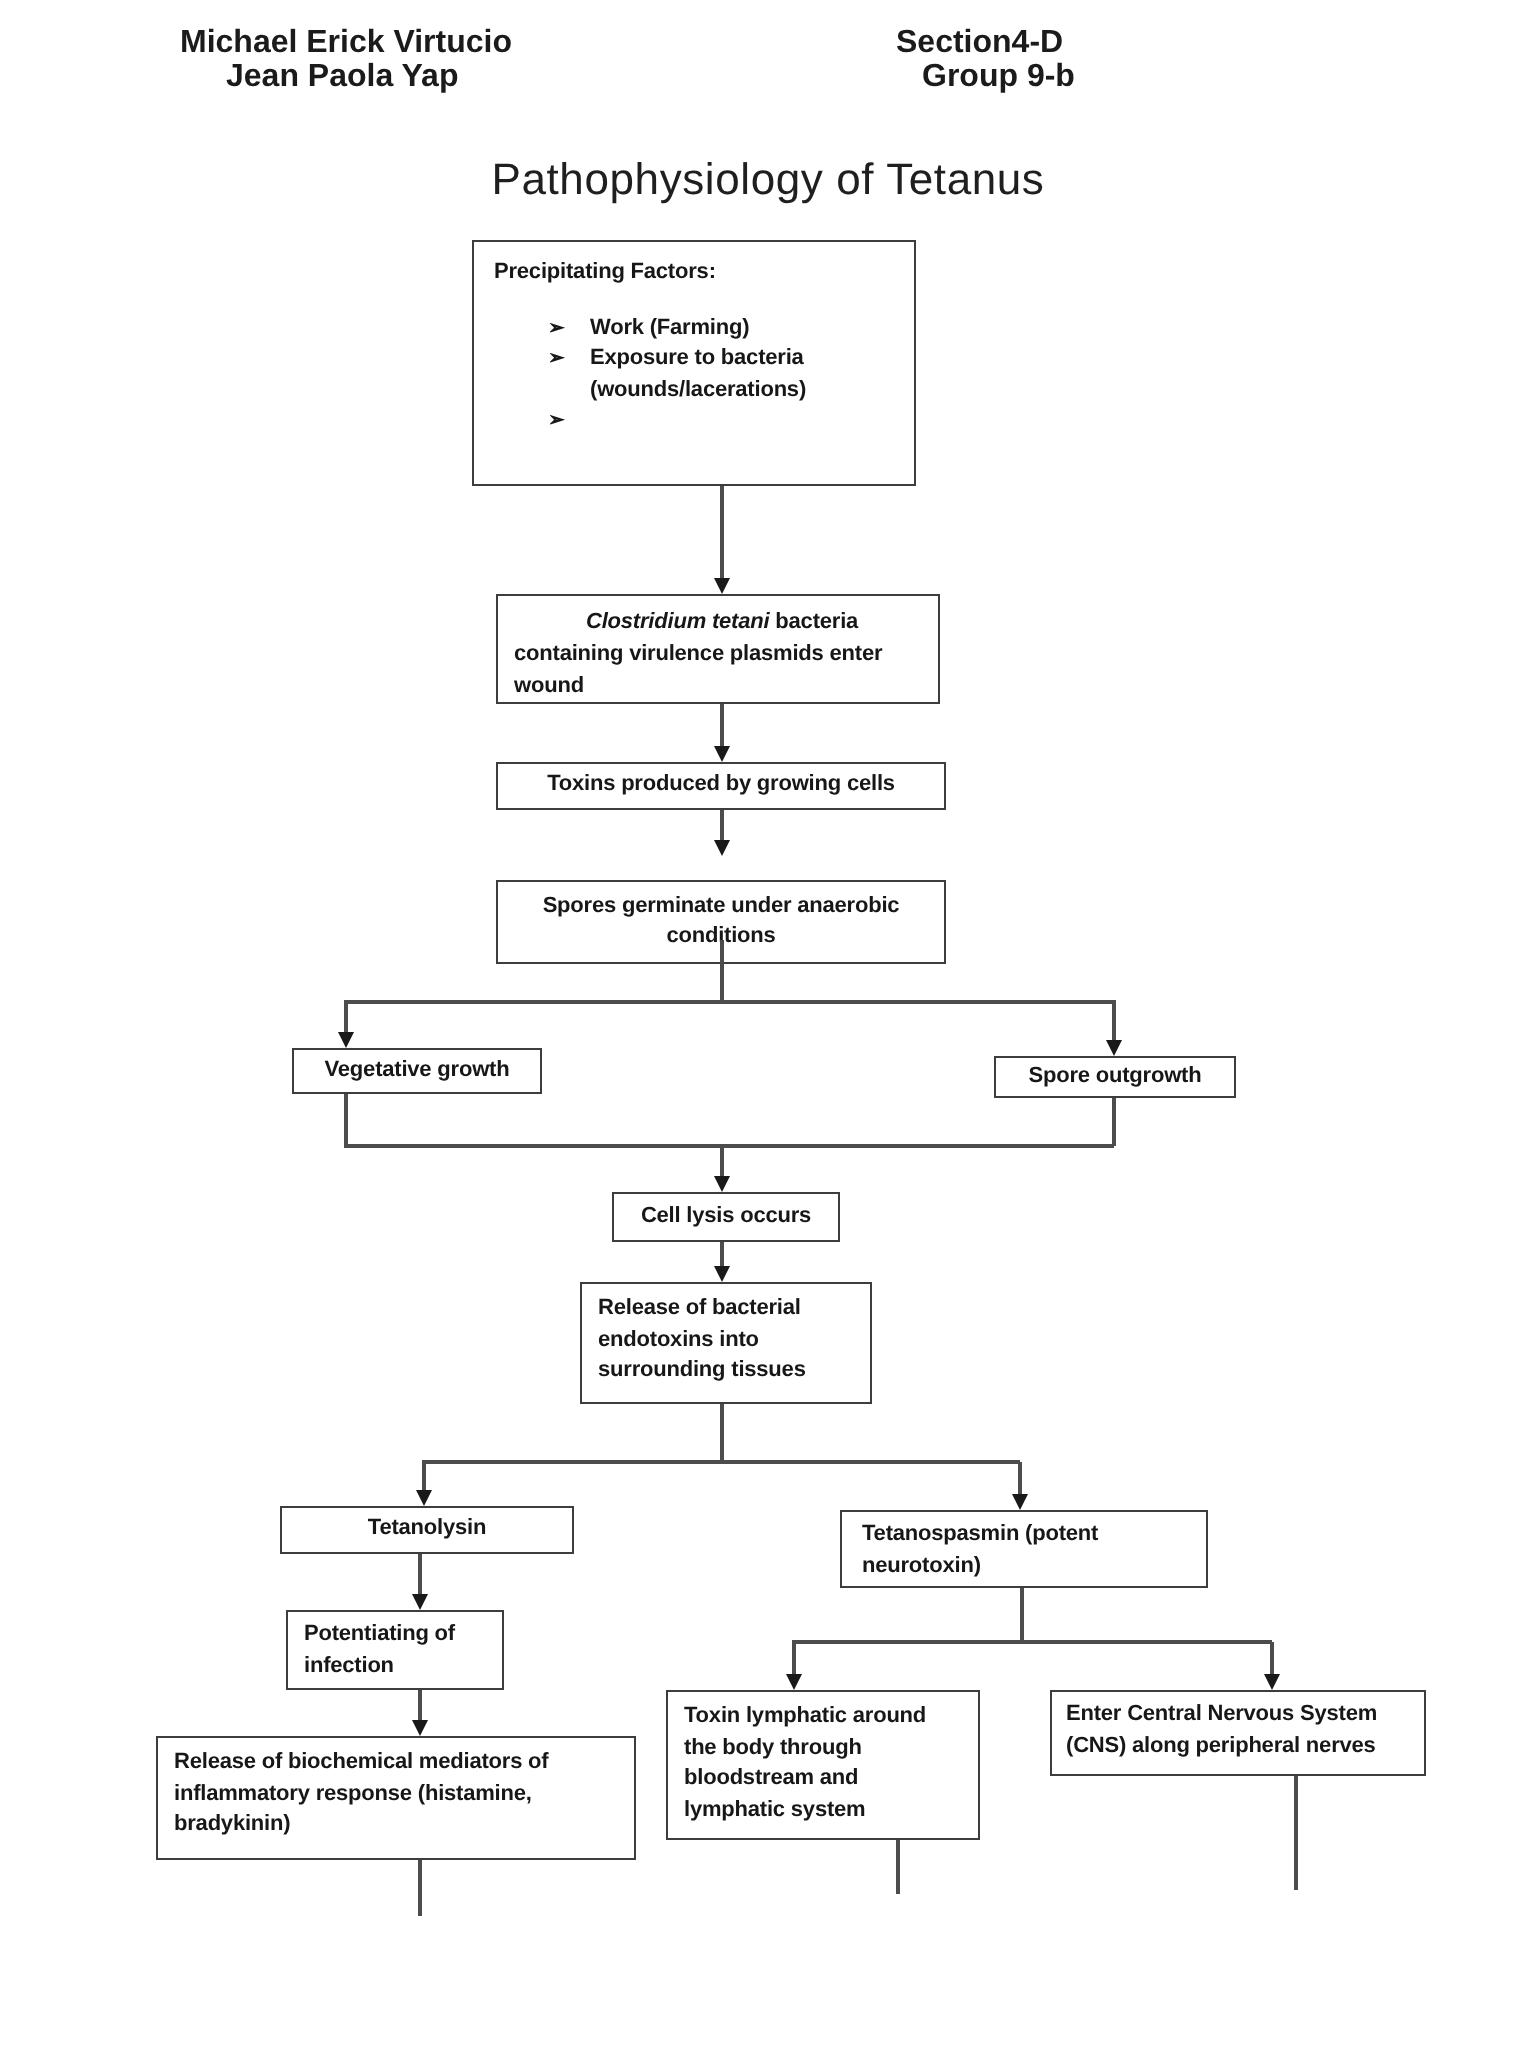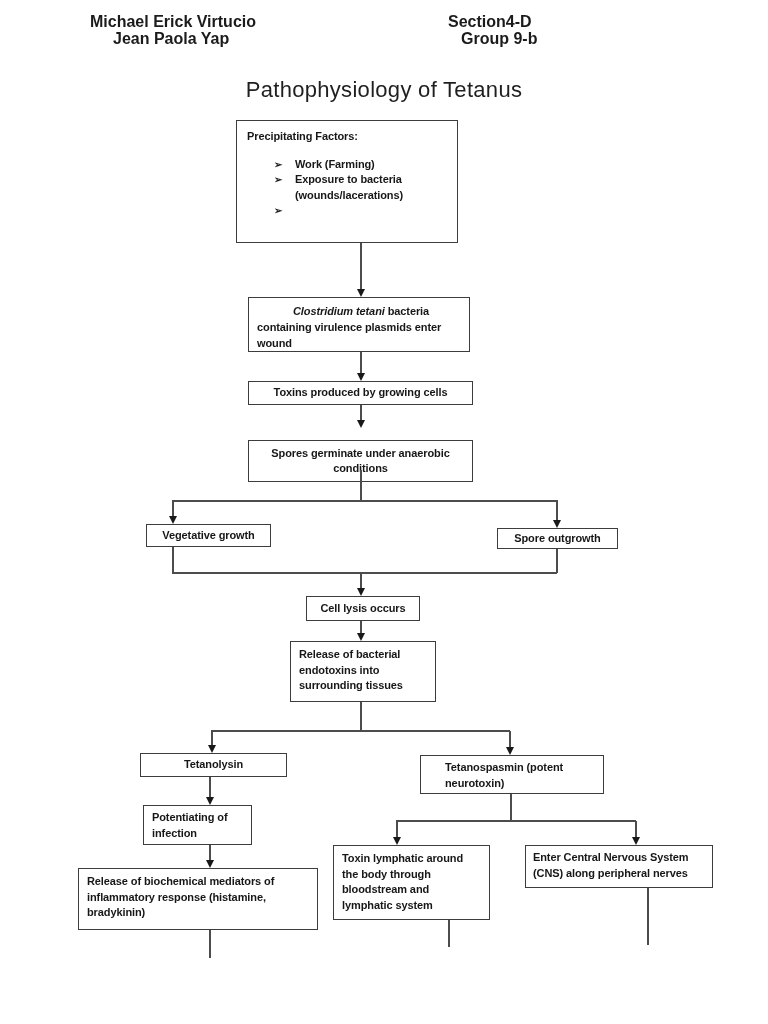--- a/index.html
+++ b/index.html
@@ -104,21 +104,21 @@
   <div class="box l" style="left:290px; top:641px; width:146px; height:61px;">Release of bacterial endotoxins into surrounding tissues</div>
 
   <div class="vl" style="left:360.2px; top:702px; height:29px;"></div>
   <div class="hl" style="left:211.2px; top:730.2px; width:299px;"></div>
   <div class="vl" style="left:211.2px; top:731px; height:15px;"></div>
   <div class="ah" style="left:207.5px; top:745px;"></div>
   <div class="vl" style="left:509.2px; top:731px; height:16px;"></div>
   <div class="ah" style="left:505.5px; top:747px;"></div>
 
   <div class="box c" style="left:140px; top:753px; width:147px; height:24px;">Tetanolysin</div>
-  <div class="box l" style="left:420px; top:755px; width:184px; height:39px; padding:4px 24px;">Tetanospasmin (potent neurotoxin)</div>
+  <div class="box l" style="left:420px; top:755px; width:184px; height:39px; padding:4px 10px;">Tetanospasmin (potent neurotoxin)</div>
 
   <div class="vl" style="left:209.2px; top:777px; height:20px;"></div>
   <div class="ah" style="left:205.5px; top:797px;"></div>
   <div class="box l" style="left:143px; top:805px; width:109px; height:40px; padding:4px 8px;">Potentiating of infection</div>
   <div class="vl" style="left:209.2px; top:845px; height:15px;"></div>
   <div class="ah" style="left:205.5px; top:860px;"></div>
   <div class="box l" style="left:78px; top:868px; width:240px; height:62px;">Release of biochemical mediators of inflammatory response (histamine, bradykinin)</div>
   <div class="vl" style="left:209.2px; top:930px; height:28px;"></div>
 
   <div class="vl" style="left:510.2px; top:794px; height:27px;"></div>

